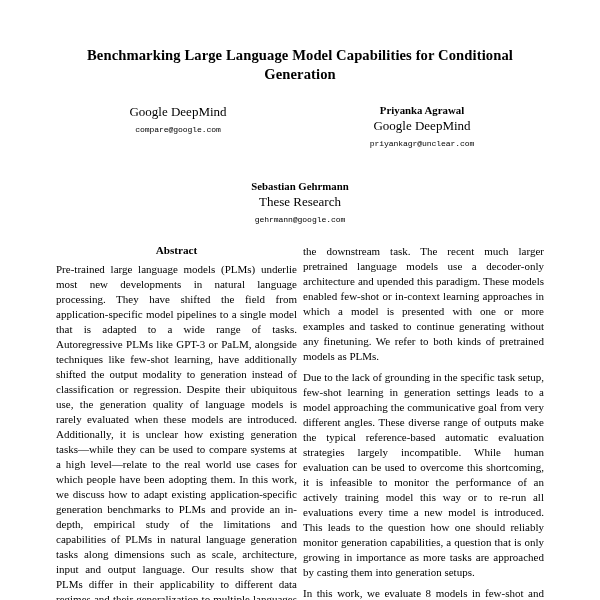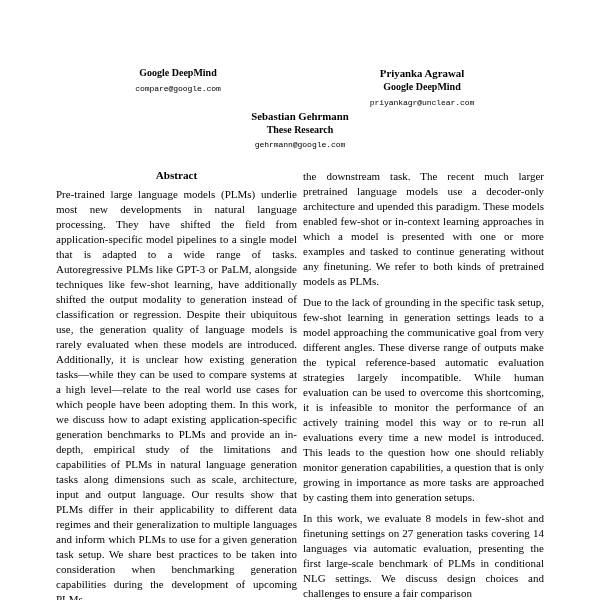--- a/index.html
+++ b/index.html
@@ -33,31 +33,30 @@
     display: flex;
     margin-top: 20px;
   }
   .author-col {
     flex: 1 1 0;
     text-align: center;
   }
   .author-col.single {
     width: 100%;
     text-align: center;
-    margin-top: 0;
+    margin-top: 29px;
   }
   .author-name {
     font-size: 10.8px;
     font-weight: bold;
     line-height: 1.3;
   }
   .author-affil {
-    font-size: 10px;
+    font-size: 13px;
     line-height: 1.45;
-    font-weight: bold;
   }
   .author-email {
     font-family: "Liberation Mono", monospace;
     font-size: 8.1px;
     line-height: 1.5;
     margin-top: 2px;
     letter-spacing: -0.1px;
   }
   .columns {
     display: flex;
@@ -88,20 +87,21 @@
   }
   .col.right {
     padding-top: 0px;
   }
 </style>
 </head>
 <body>
 
 <div class="page">
 
+  <div class="title">Benchmarking Large Language Model Capabilities for Conditional Generation</div>
 
   <div class="authors-row">
     <div class="author-col">
       <div class="author-affil">Google DeepMind</div>
       <div class="author-email">compare@google.com</div>
     </div>
     <div class="author-col">
       <div class="author-name">Priyanka Agrawal</div>
       <div class="author-affil">Google DeepMind</div>
       <div class="author-email">priyankagr@unclear.com</div>

